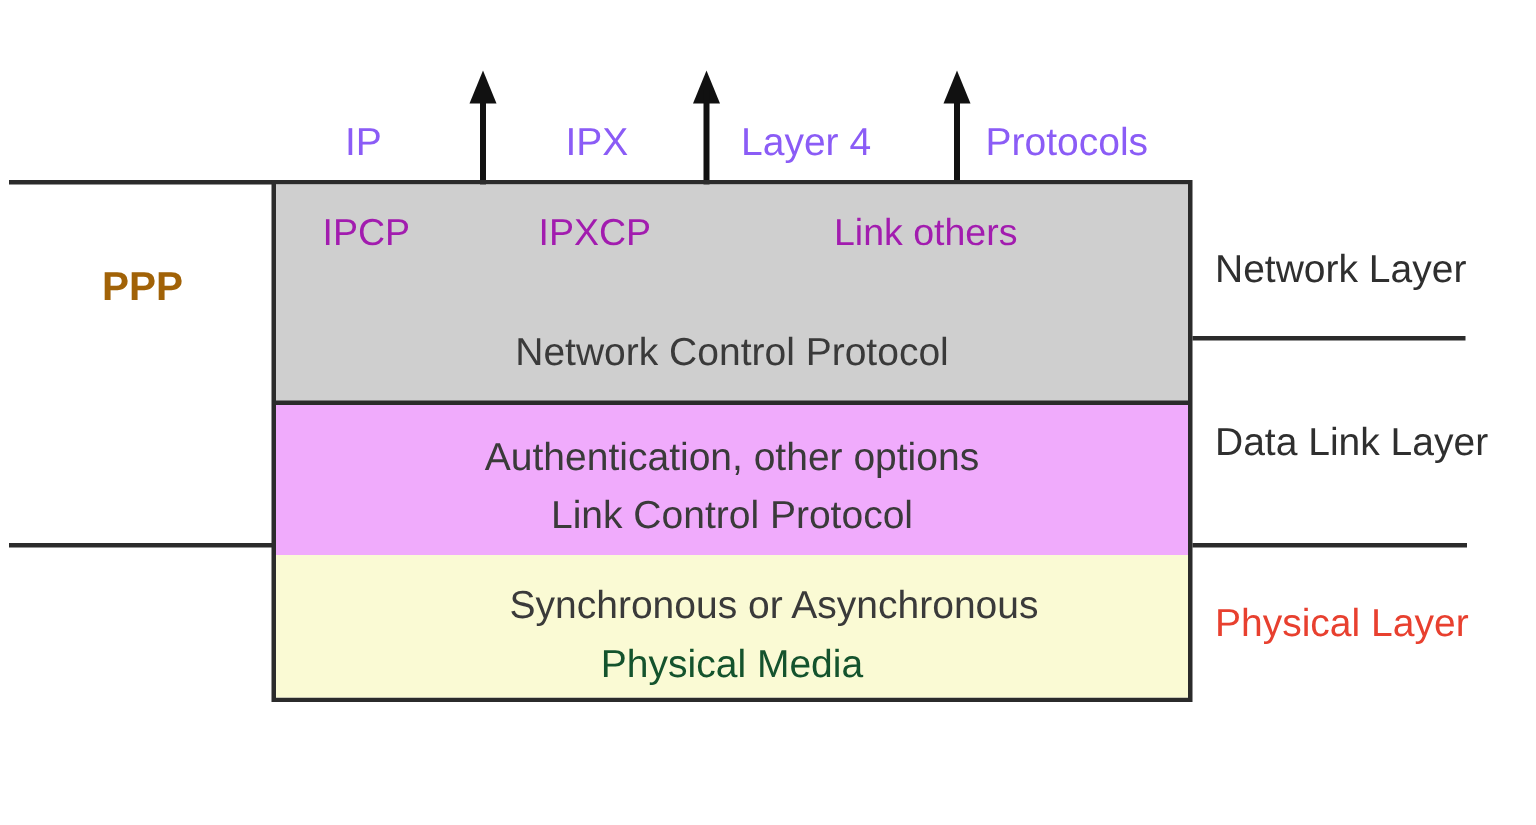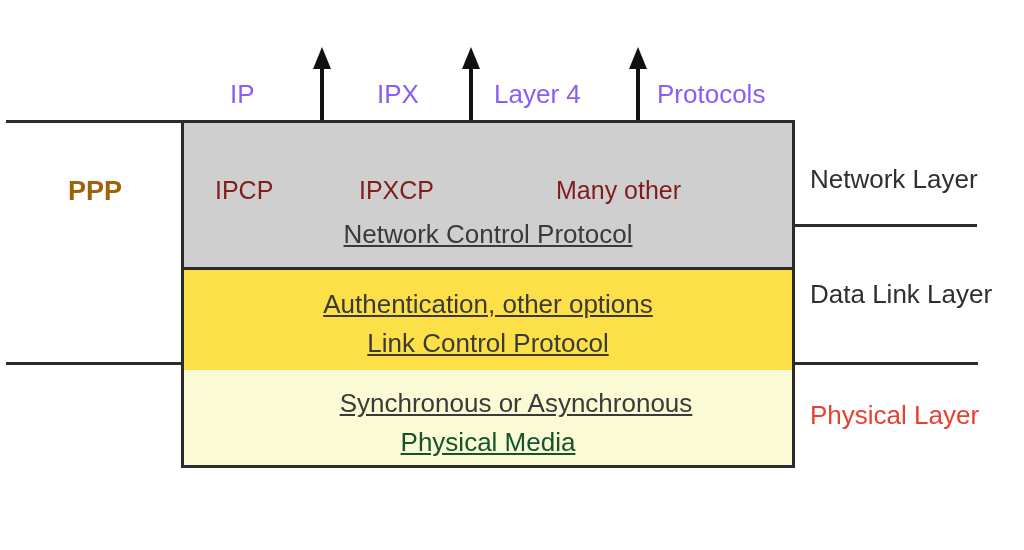--- a/index.html
+++ b/index.html
@@ -42,47 +42,45 @@
   }
   .band-network {
     top: 0;
     height: 147px;
     background: #cfcfcf;
     border-bottom: 3px solid #2b2b2b;
   }
   .band-datalink {
     top: 147px;
     height: 129px;
-    background: #fde047;
+    background: #f0abfc;
     border-bottom: 8px solid #4c1d95;
   }
   .band-physical {
     top: 247px;
     height: 95px;
     background: #fafad4;
   }
 
   
   .ncp-sub {
     position: absolute;
     top: 18px;
     font-size: 25px;
-    color: #7f1d1d;
+    color: #a21caf;
     white-space: nowrap;
-    margin-top: 35px;
   }
   .band-center {
     position: absolute;
     left: 0;
     width: 100%;
     text-align: center;
     font-size: 26px;
     color: #3a3a3a;
     white-space: nowrap;
-    text-decoration: underline;
   }
   .red-text { color: #14532d; }
 
   
   .arrow {
     position: absolute;
     width: 0;
   }
   .arrow .shaft {
     position: absolute;
@@ -154,21 +152,21 @@
     <span class="shaft"></span>
   </div>
 
   <div class="sidelabel ppp-label" style="left:68px; top:176px;">PPP</div>
 
   <div id="ppp-stack">
 
     <div class="band band-network">
       <span class="ncp-sub" style="left:31px;">IPCP</span>
       <span class="ncp-sub" style="left:175px;">IPXCP</span>
-      <span class="ncp-sub" style="left:372px;">Many other</span>
+      <span class="ncp-sub" style="left:372px;">Link others</span>
       <span class="band-center" style="top:96px;">Network Control Protocol</span>
     </div>
 
     <div class="band band-datalink">
       <span class="band-center" style="top:19px;">Authentication, other options</span>
       <span class="band-center" style="top:58px;">Link Control Protocol</span>
     </div>
 
     <div class="band band-physical">
       <span class="band-center" style="top:18px;padding-left:28px;">Synchronous or Asynchronous</span>

